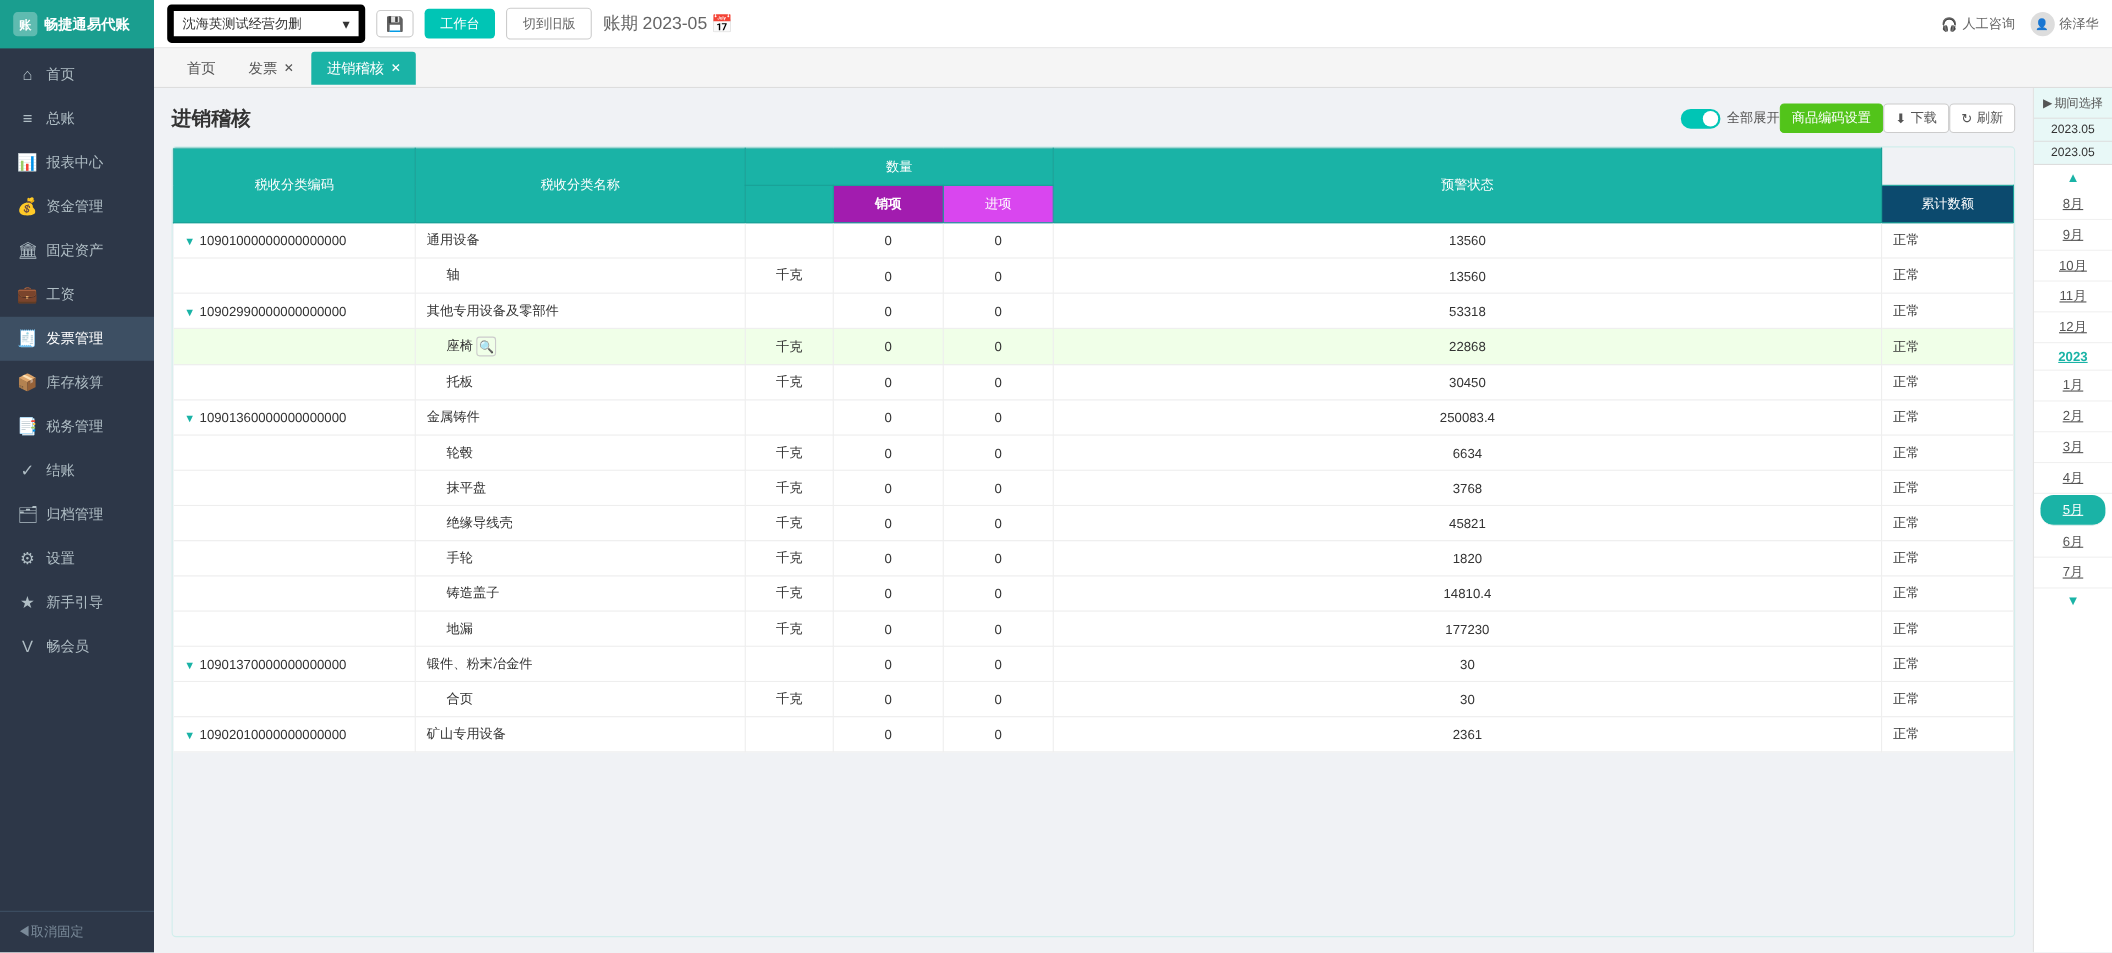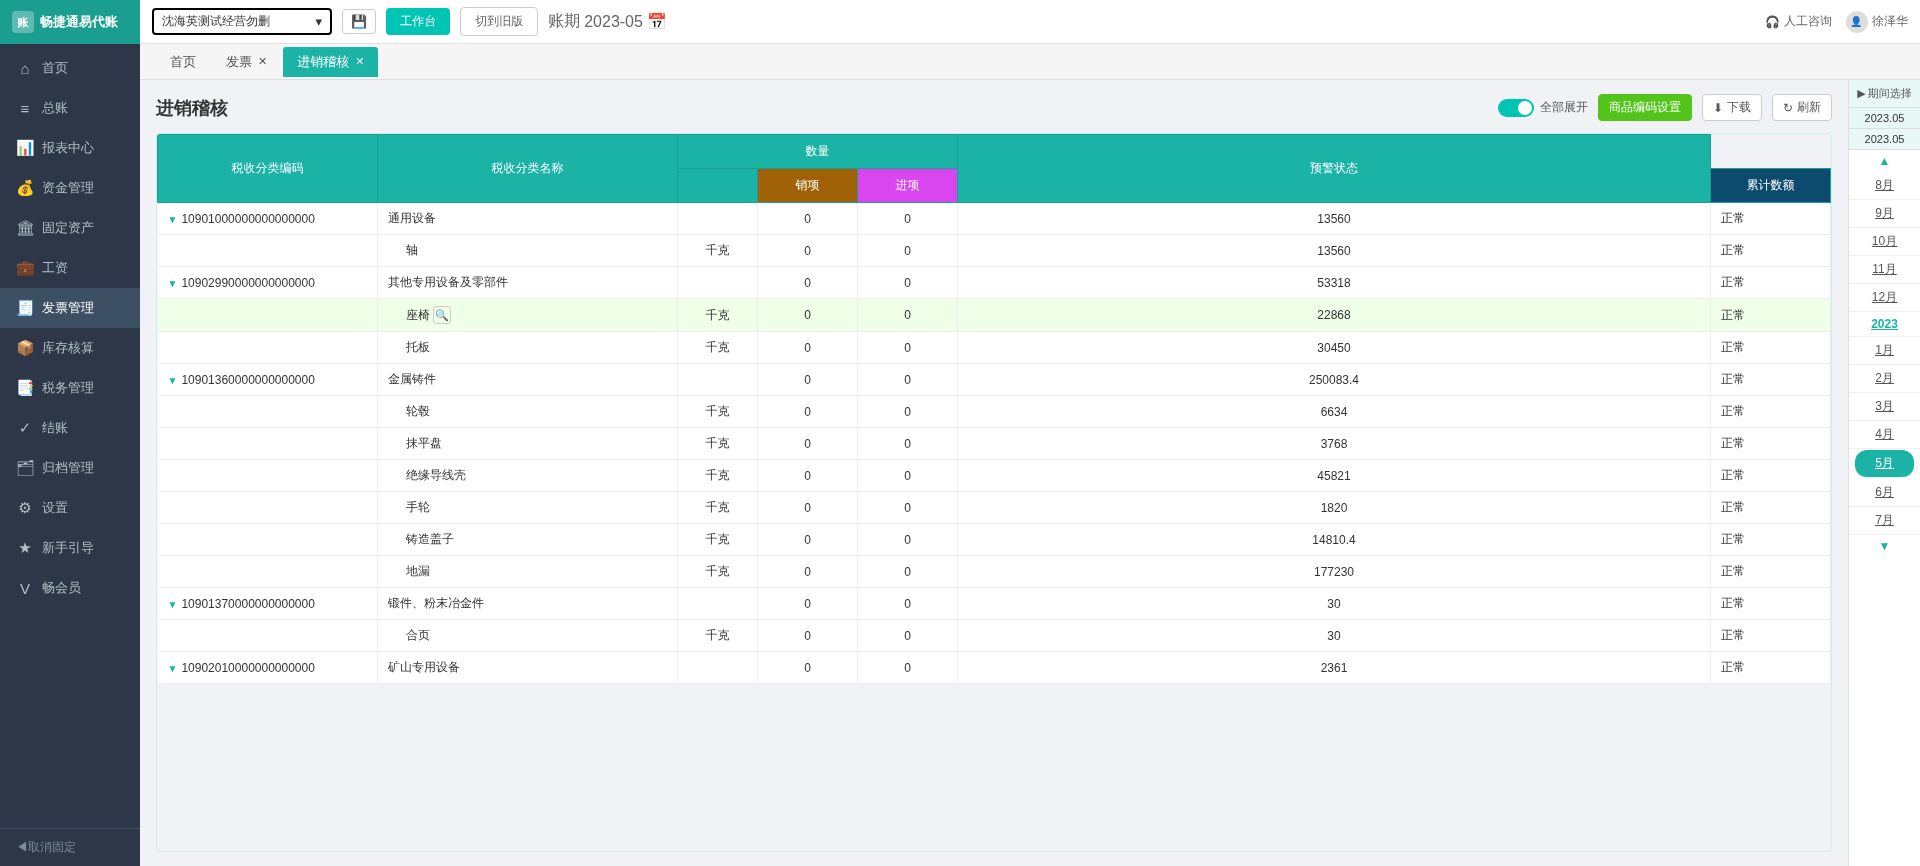--- a/index.html
+++ b/index.html
@@ -61,21 +61,21 @@
       background: white;
       border-bottom: 1px solid #e0e0e0;
       display: flex; align-items: center;
       padding: 0 12px;
       gap: 10px;
       flex-shrink: 0;
     }
     .topbar-company {
       display: flex; align-items: center; gap: 0;
       font-size: 13px; color: #333;
-      border: 2px solid #000000;
+      border: 6px solid #000000;
       border-radius: 4px;
       padding: 3px 8px;
       min-width: 180px;
     }
     .topbar-company .name { flex: 1; font-size: 12px; }
     .topbar-btn {
       border: none; border-radius: 4px; padding: 5px 14px;
       font-size: 12px; cursor: pointer;
     }
     .topbar-btn.primary { background: #00c5b5; color: white; }
@@ -109,21 +109,21 @@
     
     .content { flex: 1; display: flex; overflow: hidden; }
     .content-main { flex: 1; padding: 14px 16px; overflow: hidden; display: flex; flex-direction: column; }
 
     
     .page-header {
       display: flex; align-items: center; justify-content: space-between;
       margin-bottom: 12px;
     }
     .page-title { font-size: 18px; font-weight: bold; color: #333; }
-    .page-actions { display: flex; align-items: center; gap: 10px; }
+    .page-actions { display: flex; align-items: center; }
     .toggle-group { display: flex; align-items: center; gap: 6px; font-size: 12px; color: #555; }
     .toggle-switch {
       width: 36px; height: 18px; background: #00c5b5; border-radius: 9px;
       position: relative; cursor: pointer;
     }
     .toggle-switch::after {
       content: ''; position: absolute; right: 2px; top: 2px;
       width: 14px; height: 14px; background: white; border-radius: 50%;
     }
     .action-btn {
@@ -328,21 +328,21 @@
         <table>
           <thead>
             <tr>
               <th rowspan="2" style="width:220px;">税收分类编码</th>
               <th rowspan="2" style="width:300px;">税收分类名称</th>
               <th colspan="3">数量</th>
               <th rowspan="2">预警状态</th>
             </tr>
             <tr>
               <th style="width:80px;background:#1ab3a6;color:white;border:1px solid #18a096;"></th>
-              <th style="width:100px;background:#a16207;color:white;border:1px solid #18a096;">销项</th>
+              <th style="width:100px;background:#a21caf;color:white;border:1px solid #18a096;font-weight:bold;">销项</th>
               <th style="width:100px;background:#d946ef;color:white;border:1px solid #18a096;">进项</th>
               <th style="width:120px;background:#0c4a6e;color:white;border:1px solid #18a096;">累计数额</th>
             </tr>
           </thead>
           <tbody id="table-body">
           <tr class="group-row">
       <td>
         <span class="expand-icon">▼</span>10901000000000000000
       </td>
       <td>通用设备</td>

